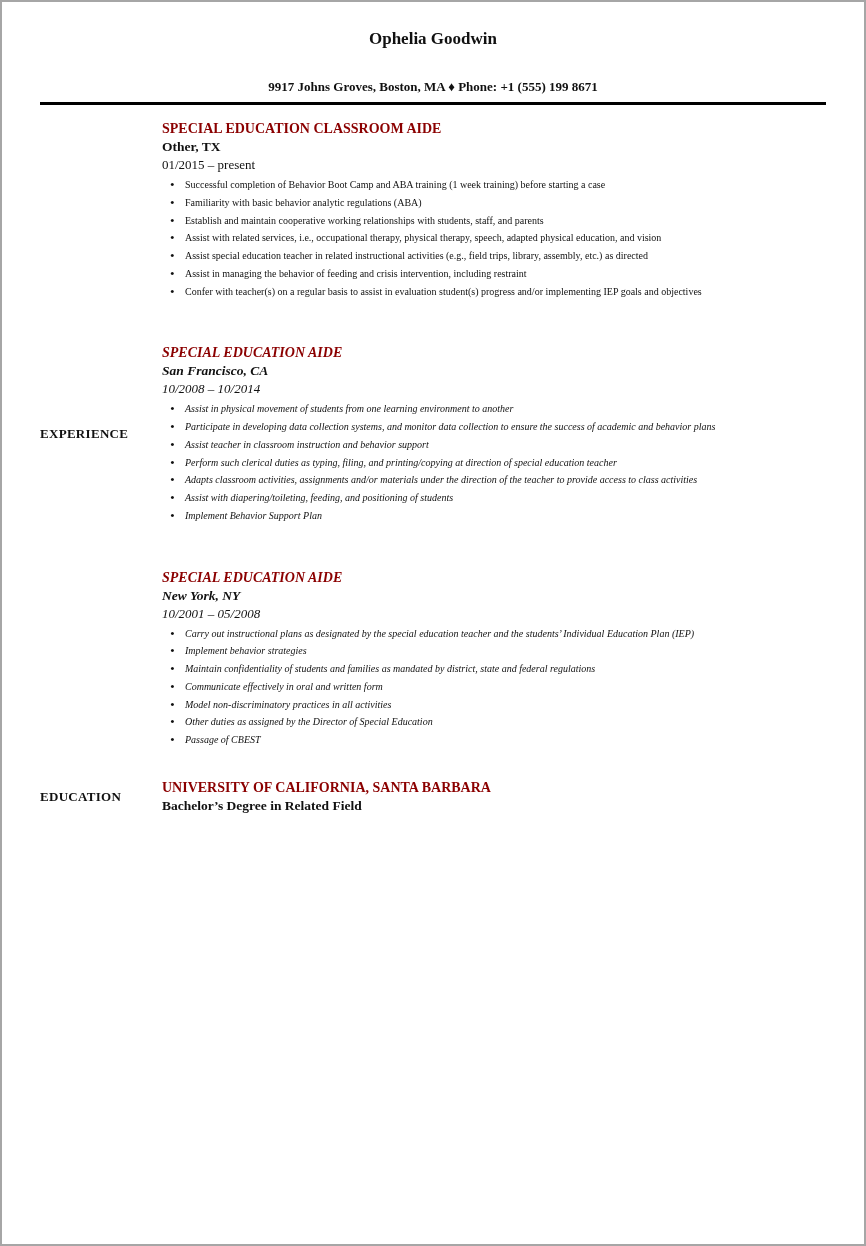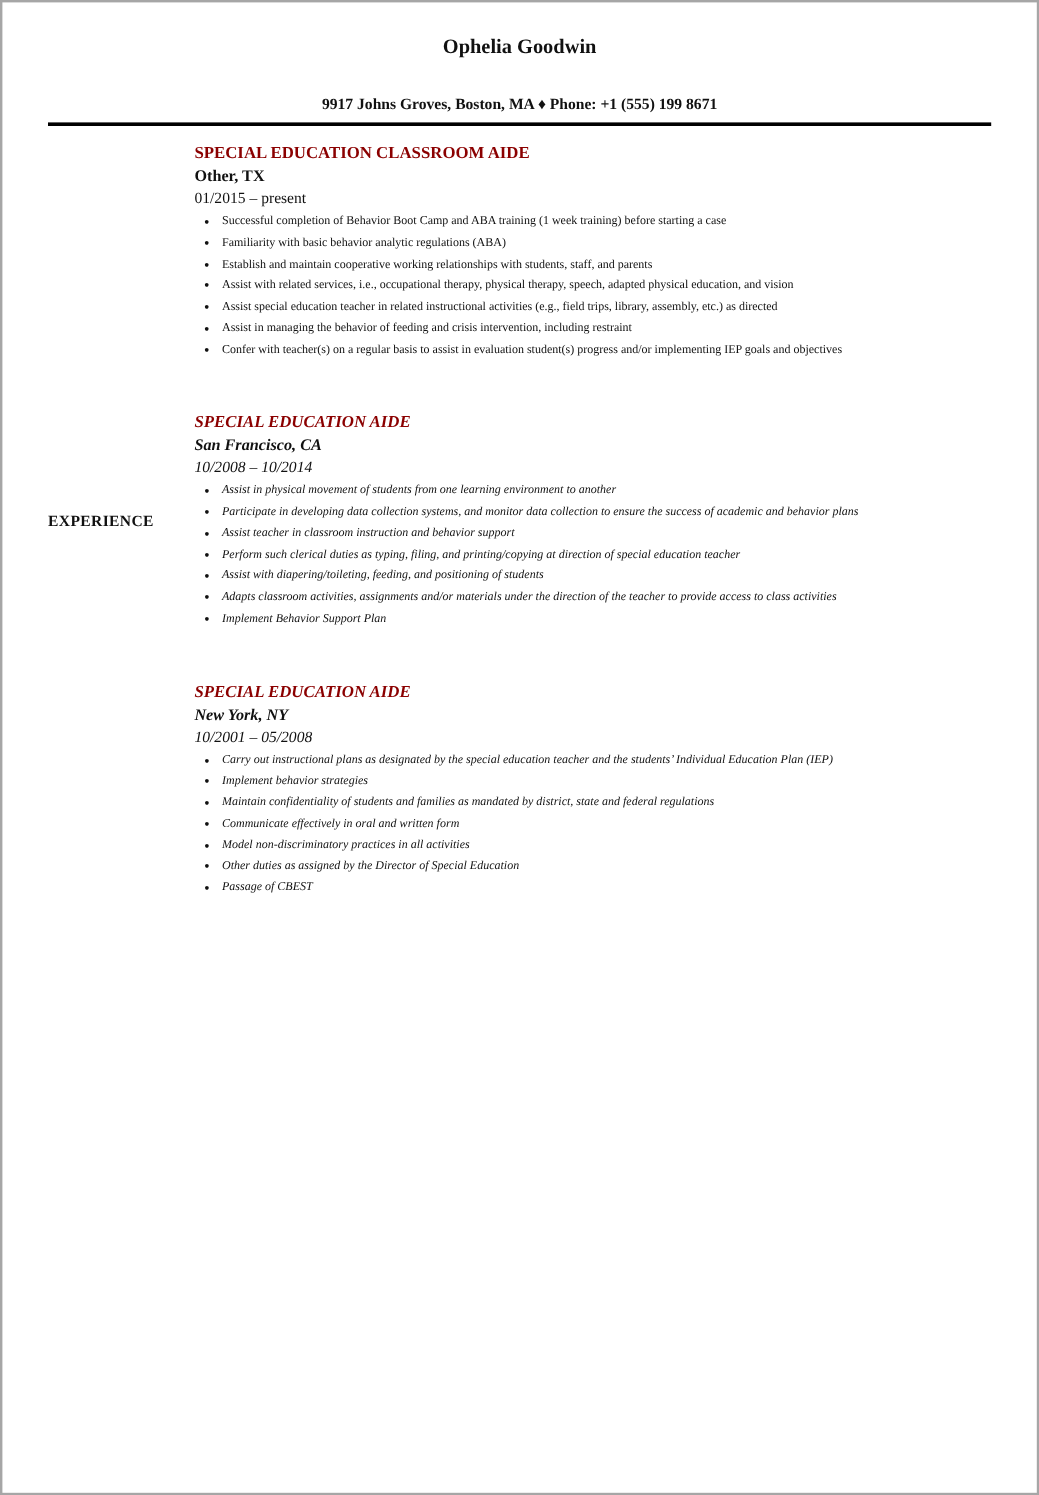--- a/index.html
+++ b/index.html
@@ -129,22 +129,22 @@
 
       <div class="job">
         <div class="job-title">SPECIAL EDUCATION AIDE</div>
         <div class="job-location">San Francisco, CA</div>
         <div class="job-dates">10/2008 – 10/2014</div>
         <ul class="bullets">
           <li>Assist in physical movement of students from one learning environment to another</li>
           <li>Participate in developing data collection systems, and monitor data collection to ensure the success of academic and behavior plans</li>
           <li>Assist teacher in classroom instruction and behavior support</li>
           <li>Perform such clerical duties as typing, filing, and printing/copying at direction of special education teacher</li>
+          <li>Adapts classroom activities, assignments and/or materials under the direction of the teacher to provide access to class activities</li>
           <li>Assist with diapering/toileting, feeding, and positioning of students</li>
-          <li>Adapts classroom activities, assignments and/or materials under the direction of the teacher to provide access to class activities</li>
           <li>Implement Behavior Support Plan</li>
         </ul>
       </div>
 
       <div class="job">
         <div class="job-title">SPECIAL EDUCATION AIDE</div>
         <div class="job-location">New York, NY</div>
         <div class="job-dates">10/2001 – 05/2008</div>
         <ul class="bullets">
           <li>Carry out instructional plans as designated by the special education teacher and the students’ Individual Education Plan (IEP)</li>
@@ -153,14 +153,21 @@
           <li>Communicate effectively in oral and written form</li>
           <li>Model non-discriminatory practices in all activities</li>
           <li>Other duties as assigned by the Director of Special Education</li>
           <li>Passage of CBEST</li>
         </ul>
       </div>
 
     </div>
   </div>
 
+  <div class="section education-section">
+    <div class="section-label">EDUCATION</div>
+    <div class="section-content">
+      <div class="school-name">UNIVERSITY OF CALIFORNIA, SANTA BARBARA</div>
+      <div class="degree">Bachelor’s Degree in Related Field</div>
+    </div>
+  </div>
 
 </div>
 
 </body></html>

